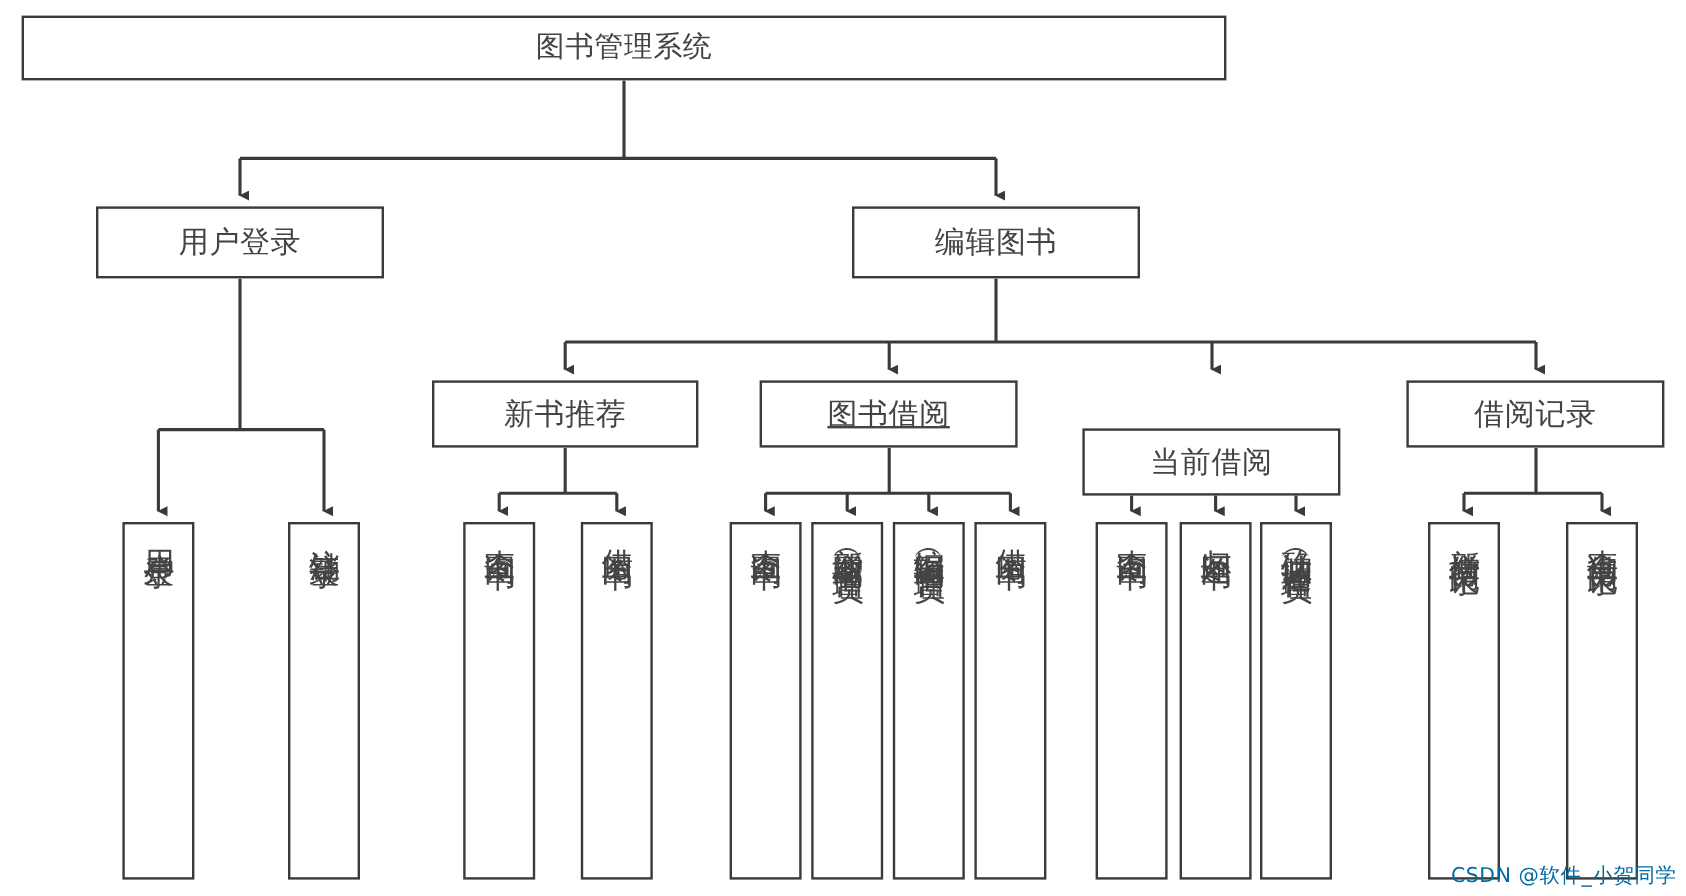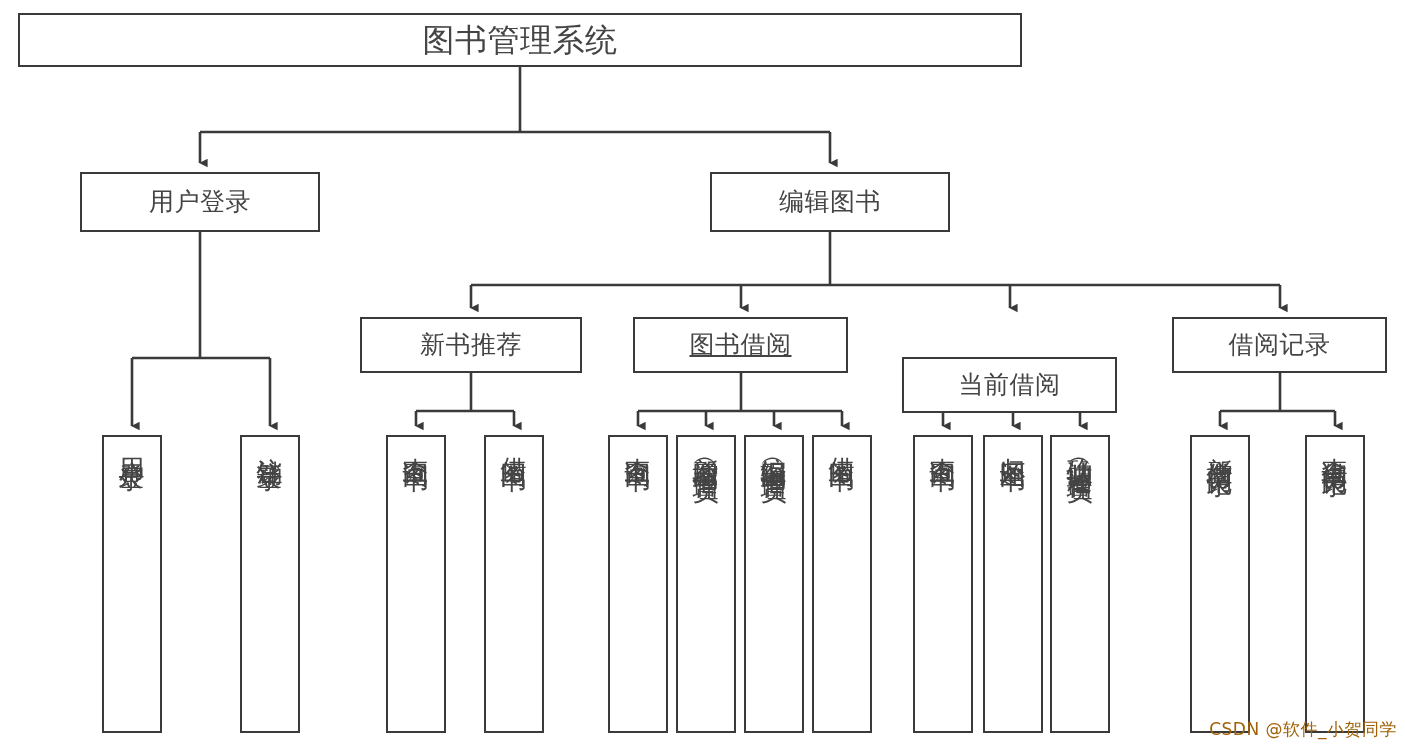--- a/index.html
+++ b/index.html
@@ -40,42 +40,42 @@
     text-align: center;
     line-height: 1.15;
     white-space: nowrap;
   }
   
   .node.h .label {
     font-size: 25px;
     letter-spacing: 0.5px;
   }
   .node.root .label {
-    font-size: 32px;
+    font-size: 24px;
   }
   
   .node.v {
     align-items: flex-start;
     justify-content: center;
     padding-top: 0;
   }
   .node.v .label {
     writing-mode: vertical-rl;
     text-orientation: upright;
     font-size: 26px;
     line-height: 1;
     letter-spacing: 3px;
     white-space: nowrap;
   }
   .watermark {
     position: absolute;
     right: 8px;
     bottom: 6px;
     font-size: 17px;
-    color: #a16207;
+    color: #0369a1;
     letter-spacing: 0.5px;
     white-space: nowrap;
     font-family: "DejaVu Sans", "Liberation Sans", sans-serif;
   }
 </style>
 </head>
 <body>
 
 <div id="canvas">
 

